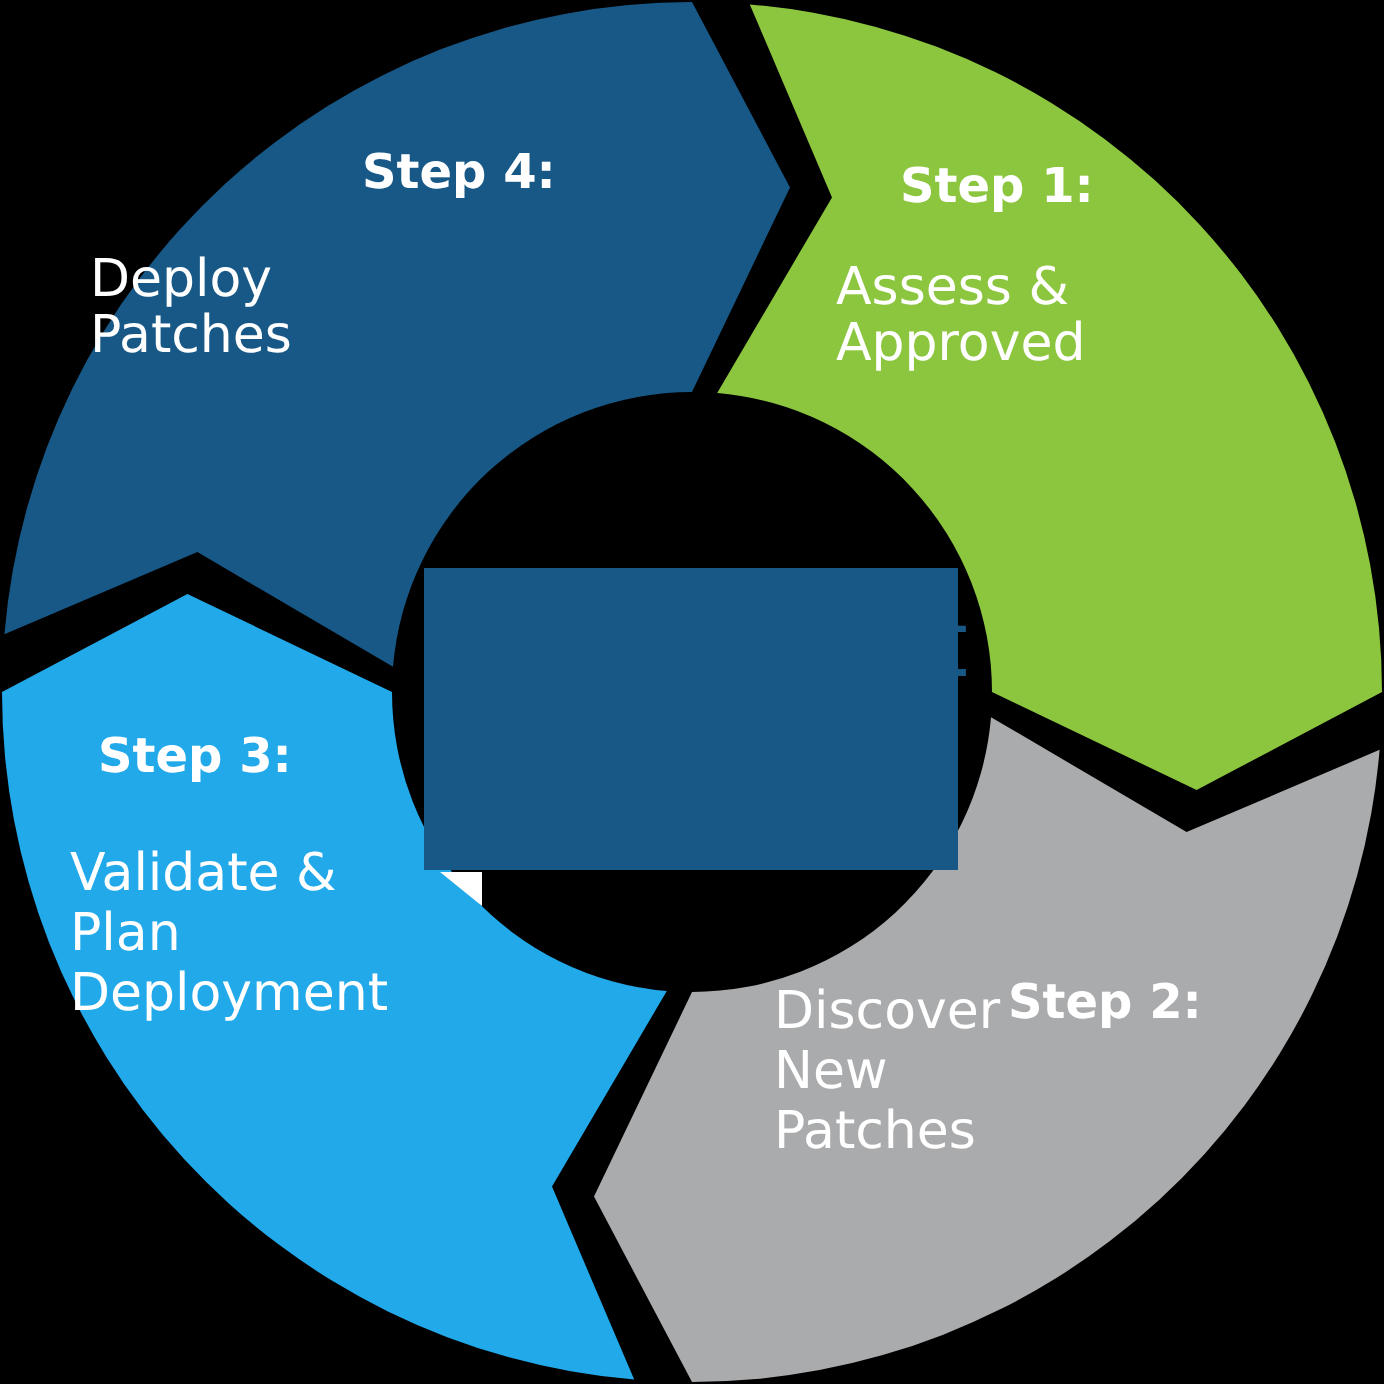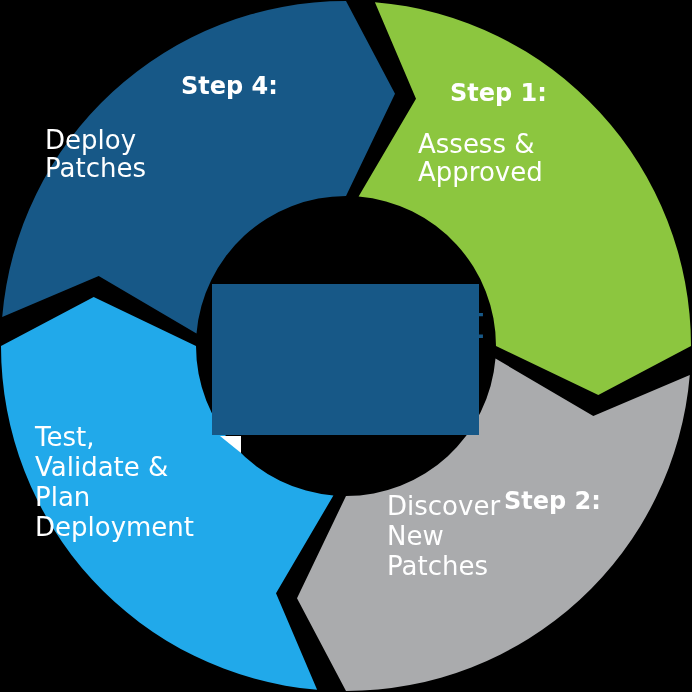--- a/index.html
+++ b/index.html
@@ -57,22 +57,22 @@
     <div class="line">Approved</div>
   </div>
 
   <div class="step-label" id="label-step2">Step 2:</div>
   <div class="step-body lh30" id="body-step2">
     <div class="line">Discover</div>
     <div class="line">New</div>
     <div class="line">Patches</div>
   </div>
 
+  <div class="step-label" id="label-step3">Step 3:</div>
   <div class="step-body lh30" id="body-step3">
-    <div class="line">Test,</div>
     <div class="line">Validate &amp;</div>
     <div class="line">Plan</div>
     <div class="line">Deployment</div>
   </div>
 
   <div class="step-label" id="label-step4">Step 4:</div>
   <div class="step-body lh28" id="body-step4">
     <div class="line">Deploy</div>
     <div class="line">Patches</div>
   </div>

